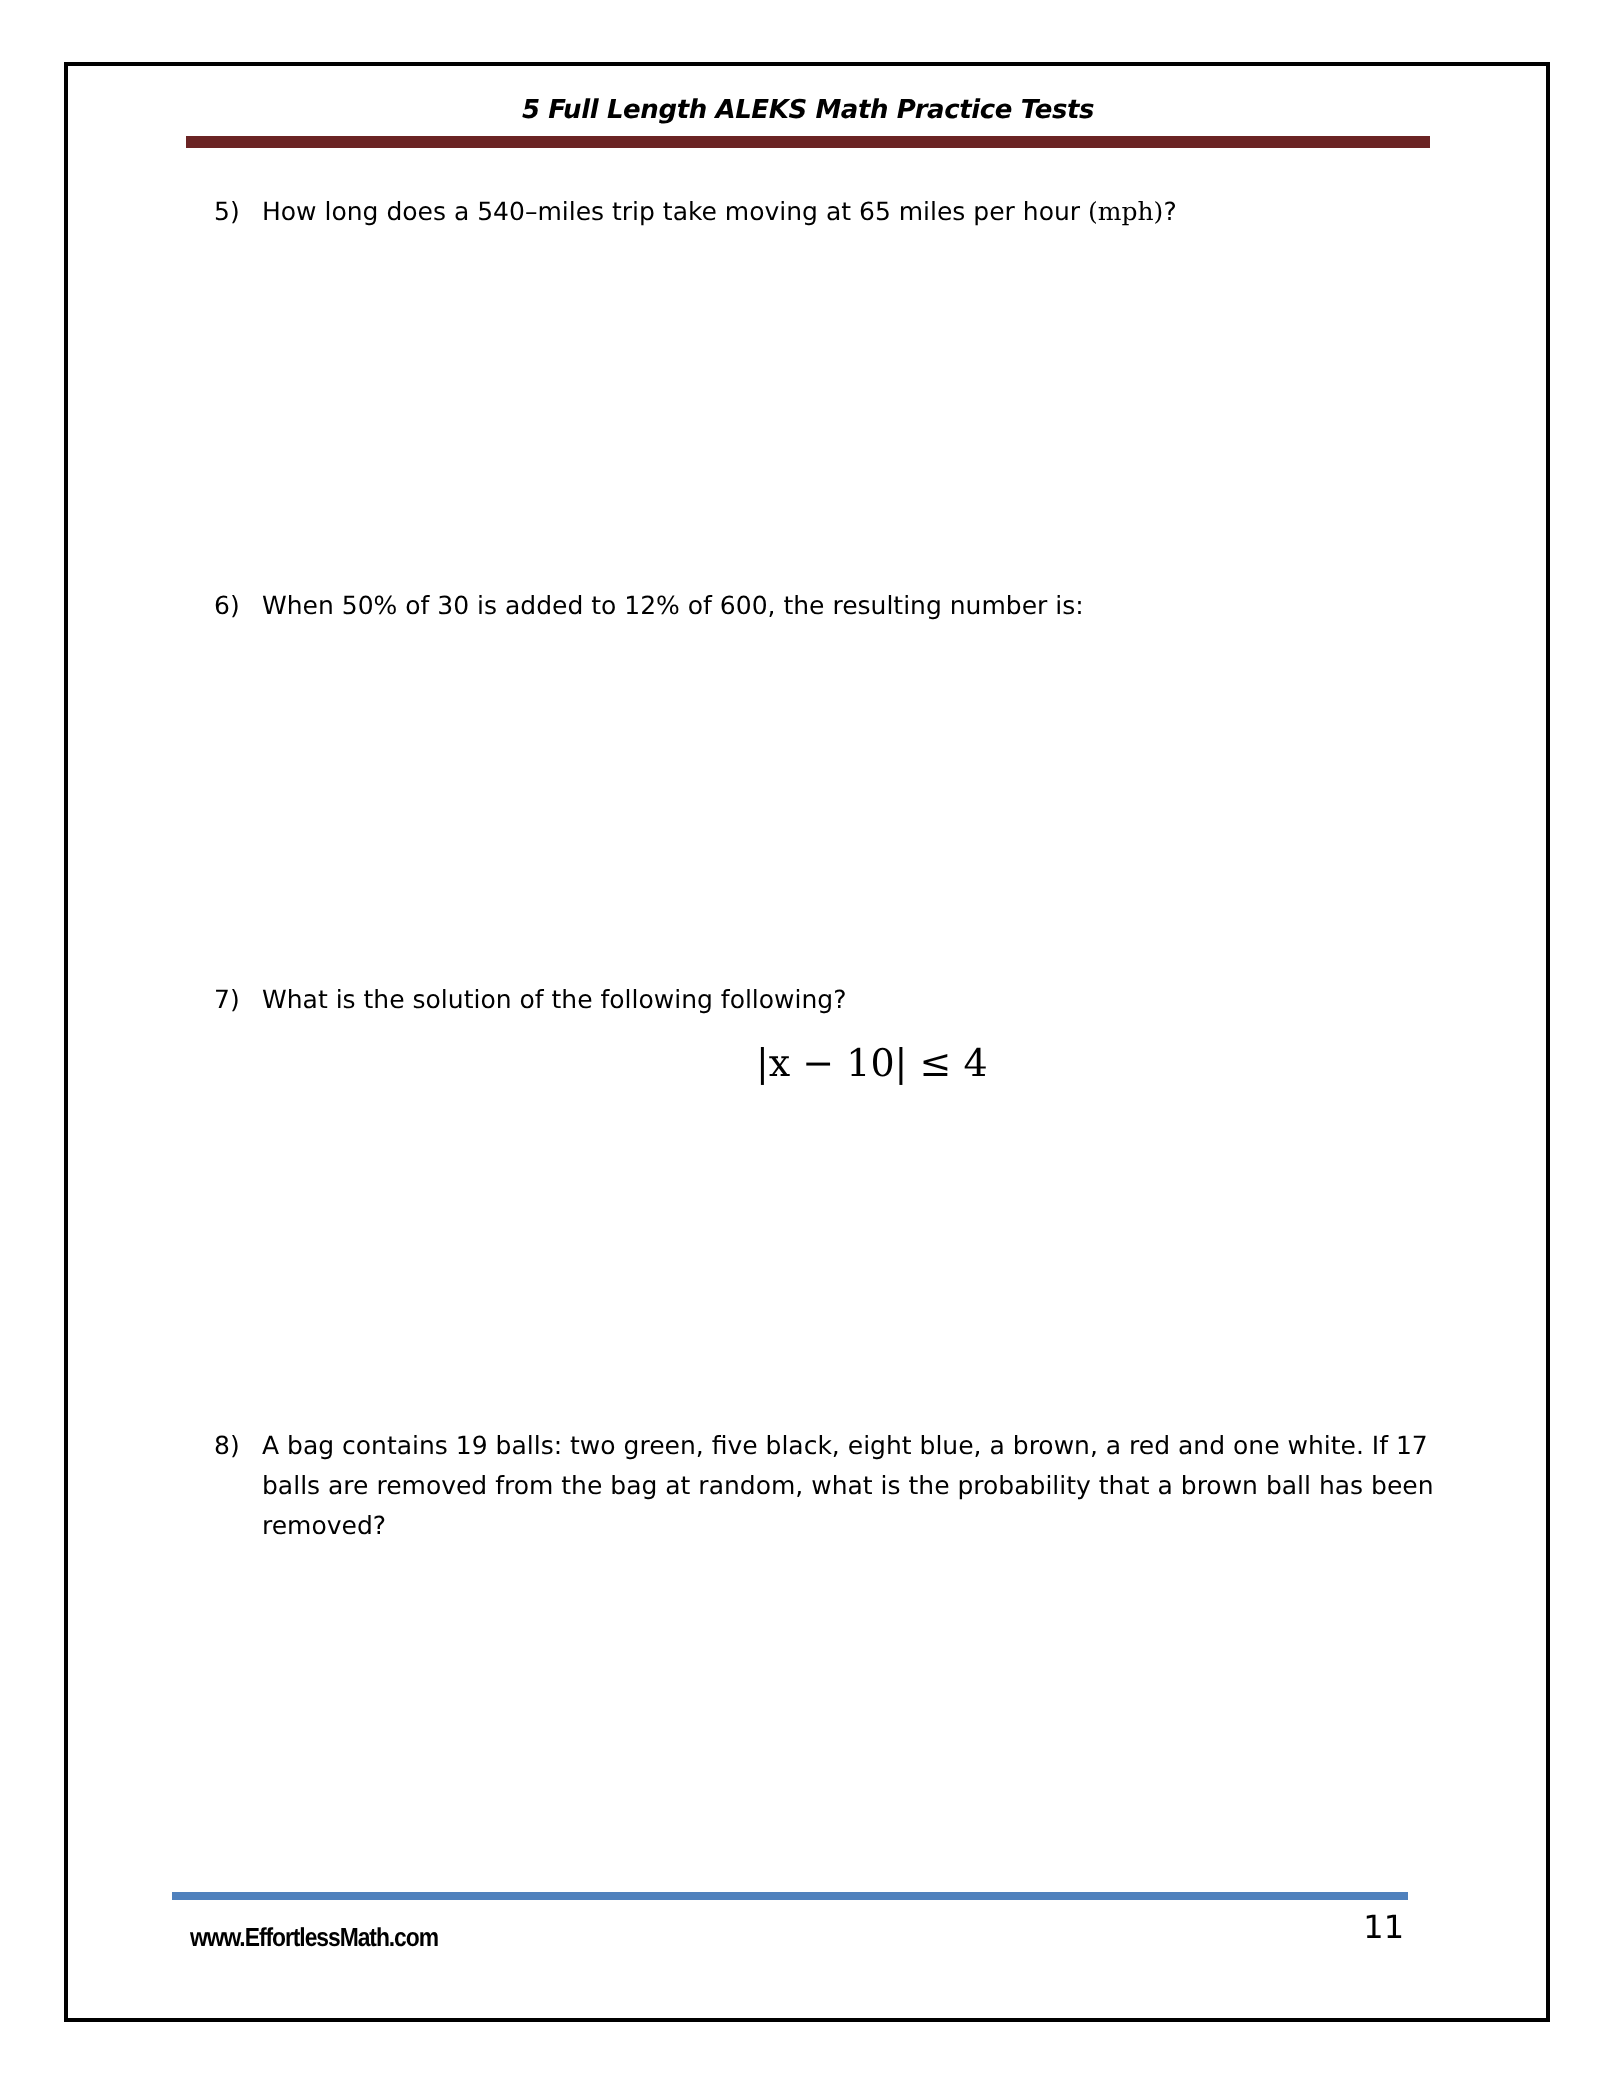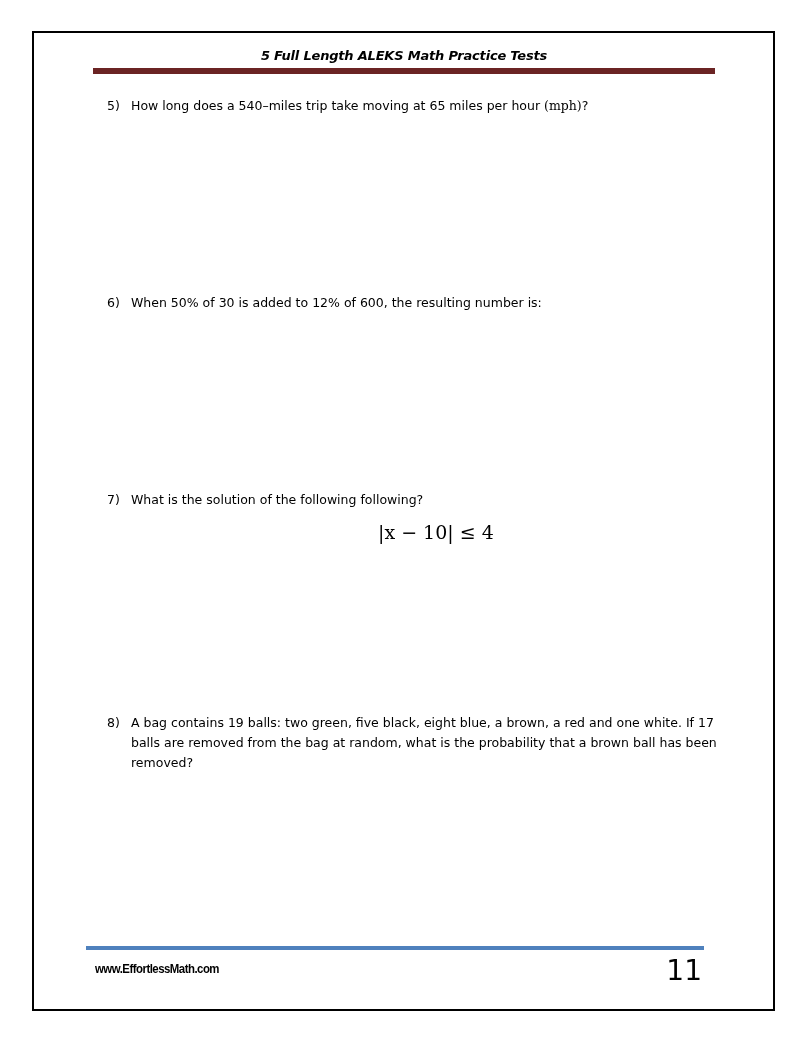--- a/index.html
+++ b/index.html
@@ -12,21 +12,21 @@
     .q-text { position: absolute; left: 24px; top: 0; width: 590px; }
     .math { font-family: "DejaVu Serif", serif; }
     .math-up { font-family: "DejaVu Serif", serif; }
     .q5 { top: 96px; }
     .q6 { top: 293px; }
     .q7 { top: 490px; }
     .q8 { top: 713px; }
     .ineq { position: absolute; left: 378px; top: 510px; font-family: "DejaVu Serif", serif; font-size: 19px; margin-top: 11px; }
     .footer-rule { position: absolute; left: 86px; top: 946px; width: 618px; height: 4px; background: #4f81bd; }
     .footer-site { position: absolute; left: 95px; top: 961px; font-family: "Liberation Sans", sans-serif; font-weight: bold; font-size: 13px; letter-spacing: -0.6px; transform: scaleX(0.88); transform-origin: left; }
-    .page-number { position: absolute; left: 640px; top: 954px; width: 62px; text-align: right; font-family: "DejaVu Sans", sans-serif; font-size: 28px; }
+    .page-number { position: absolute; left: 640px; top: 954px; width: 62px; text-align: right; font-family: "DejaVu Sans", sans-serif; font-size: 16px; }
   </style>
 </head>
 <body>
 
 <div class="page-frame"></div>
 
 <div class="header-title">5 Full Length ALEKS Math Practice Tests</div>
 <div class="header-rule"></div>
 
 <div class="question q5">

